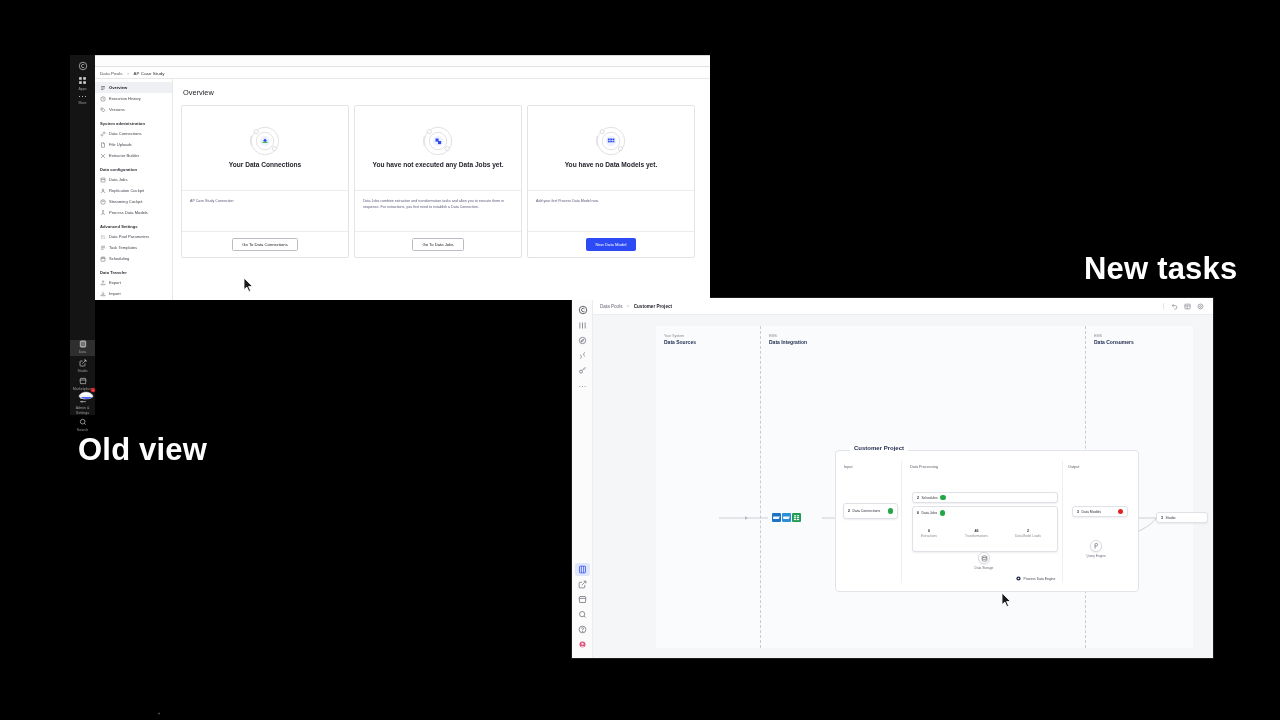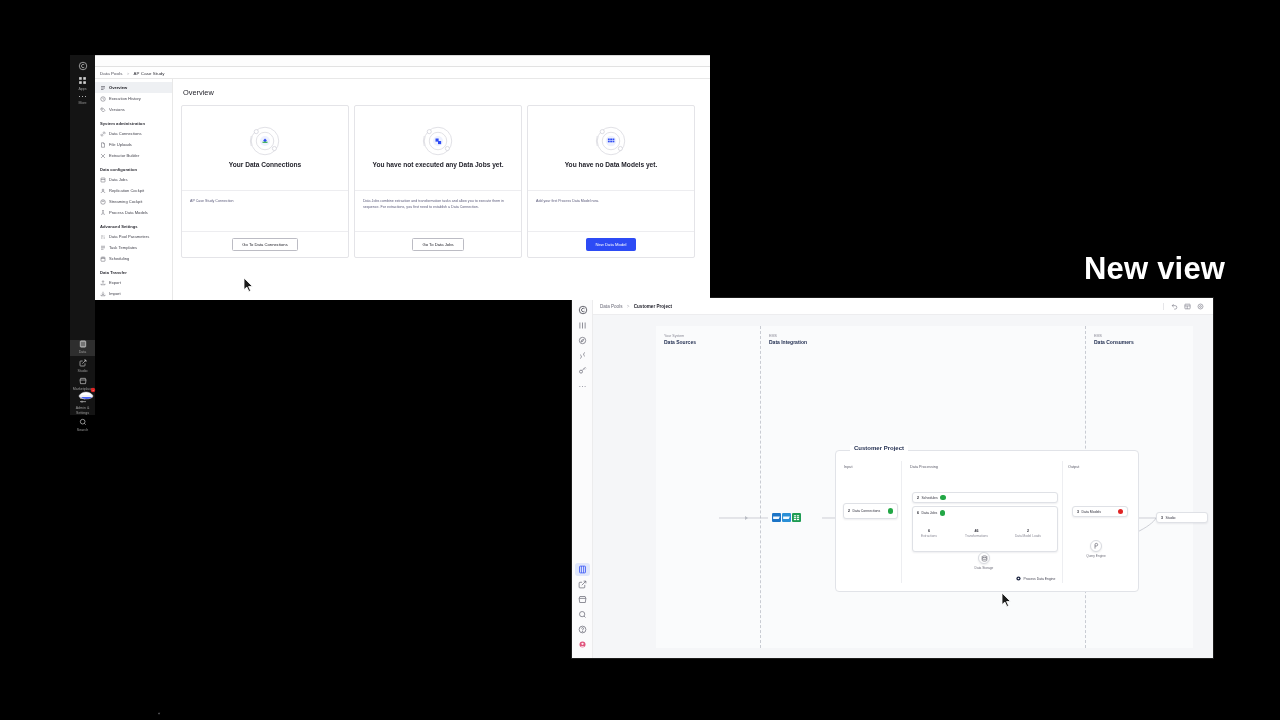--- a/index.html
+++ b/index.html
@@ -195,21 +195,22 @@
 
   #new-cursor { position: absolute; left: 1001px; top: 592px; z-index: 30; }
 
   svg.wire { position: absolute; left:0; top:0; overflow: visible; pointer-events:none; }
 </style>
 </head>
 <body>
 
 <div id="stage">
 
-  <div class="big-label" id="label-new">New view</div>
+  <div class="big-label" id="label-new">New tasks</div>
+  <div class="big-label" id="label-old">Old view</div>
 
   <div id="old-rail-ext">
 
     <div class="rail-ico" style="top:6px;">
       <span class="g">
         <svg width="10" height="10" viewBox="0 0 24 24" fill="none" stroke="#d5d5d5" stroke-width="1.6">
           <circle cx="12" cy="12" r="9"></circle>
             <path d="M15 9a4 4 0 1 0 0 6"></path>
         </svg>
       </span>

